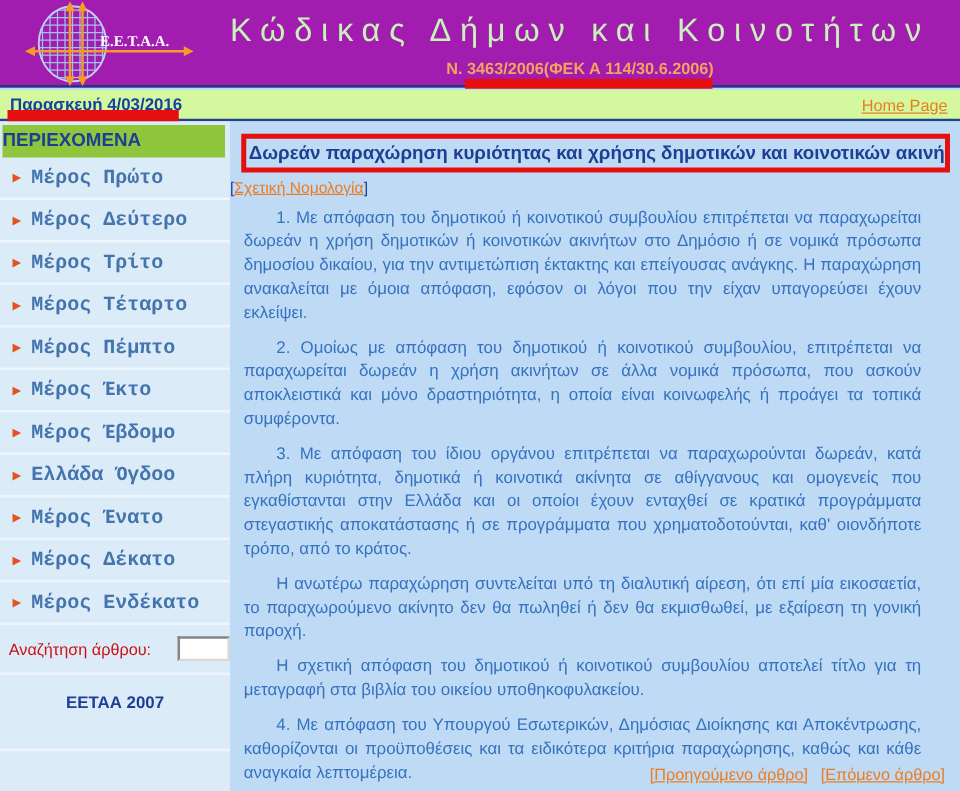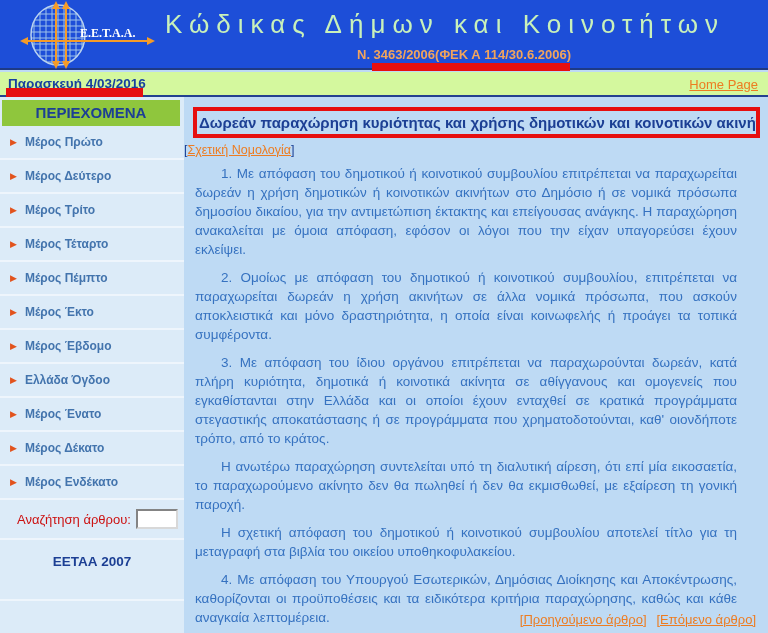--- a/index.html
+++ b/index.html
@@ -6,25 +6,25 @@
   html,body { width:768px; height:633px; }
   body {
     position: relative;
     font-family: "Liberation Sans", sans-serif;
     background: #bedaf4;
     overflow: hidden;
   }
   
   .header {
     position:absolute; top:0; left:0; width:768px; height:70px;
-    background:#1d4ed8; border-bottom:2px solid #1e3a85;
+    background:#a21caf; border-bottom:2px solid #1e3a85;
   }
   .logo { position:absolute; left:20px; top:1px; }
   .header-title {
-    position:absolute; left:165px; right:5px; top:9px; text-align:left;
+    position:absolute; left:165px; right:5px; top:9px; text-align:center;
     color:#c9f1ba; font-size:26px; letter-spacing:7px; white-space:nowrap;
   }
   .header-subtitle {
     position:absolute; left:165px; right:5px; top:47px; text-align:center;
     color:#f2a45c; font-size:13px; font-weight:bold;
   }
   
   .ann { position:absolute; background:#e60f0f; z-index:30; }
   .ann-subtitle { left:372px; top:63px; width:198px; height:8px; }
   .ann-date { left:6px; top:88px; width:137px; height:9px; }
@@ -41,32 +41,33 @@
     position:absolute; right:10px; top:5px;
     color:#ed7c21; font-size:13px; text-decoration:underline; cursor:pointer;
   }
   
   .sidebar {
     position:absolute; top:97px; left:0; width:184px; height:536px;
     background:#dcebf8;
   }
   .toc-header {
     margin:3px 4px 0 2px; height:26px; line-height:26px;
-    background:#8fc63d; text-align:center;
+    background:#8fc63d; text-align:left;
     color:#1c3f94; font-size:15px; font-weight:bold;
   }
   .toc-item {
     height:34px; display:flex; align-items:center; padding-left:10px;
     border-bottom:2px solid #eef5fc; cursor:pointer;
   }
   .toc-bullet { color:#e2531d; font-size:9px; margin-right:8px; line-height:1; }
-  .toc-label { color:#4374ad; font-size:12px; font-weight:bold; }
+  .toc-label { color:#4374ad; font-size:16px; font-weight:bold;font-family:Liberation Mono, monospace; }
   .search-row {
-    height:40px; display:flex; align-items:center; padding-left:17px;
+    height:40px; display:flex; align-items:center; padding-left:7px;
     border-bottom:2px solid #eef5fc;
+    justify-content:space-between;
   }
   .search-label { color:#cc1111; font-size:13px; margin-right:5px; }
   .search-input {
     width:42px; height:20px; border:2px inset #d8d8d8; background:#fff;
     font-size:12px;
   }
   .eetaa-row {
     height:61px; padding-top:14px; text-align:center;
     color:#1c3f94; font-size:13.5px; font-weight:bold;
     border-bottom:2px solid #eef5fc;

